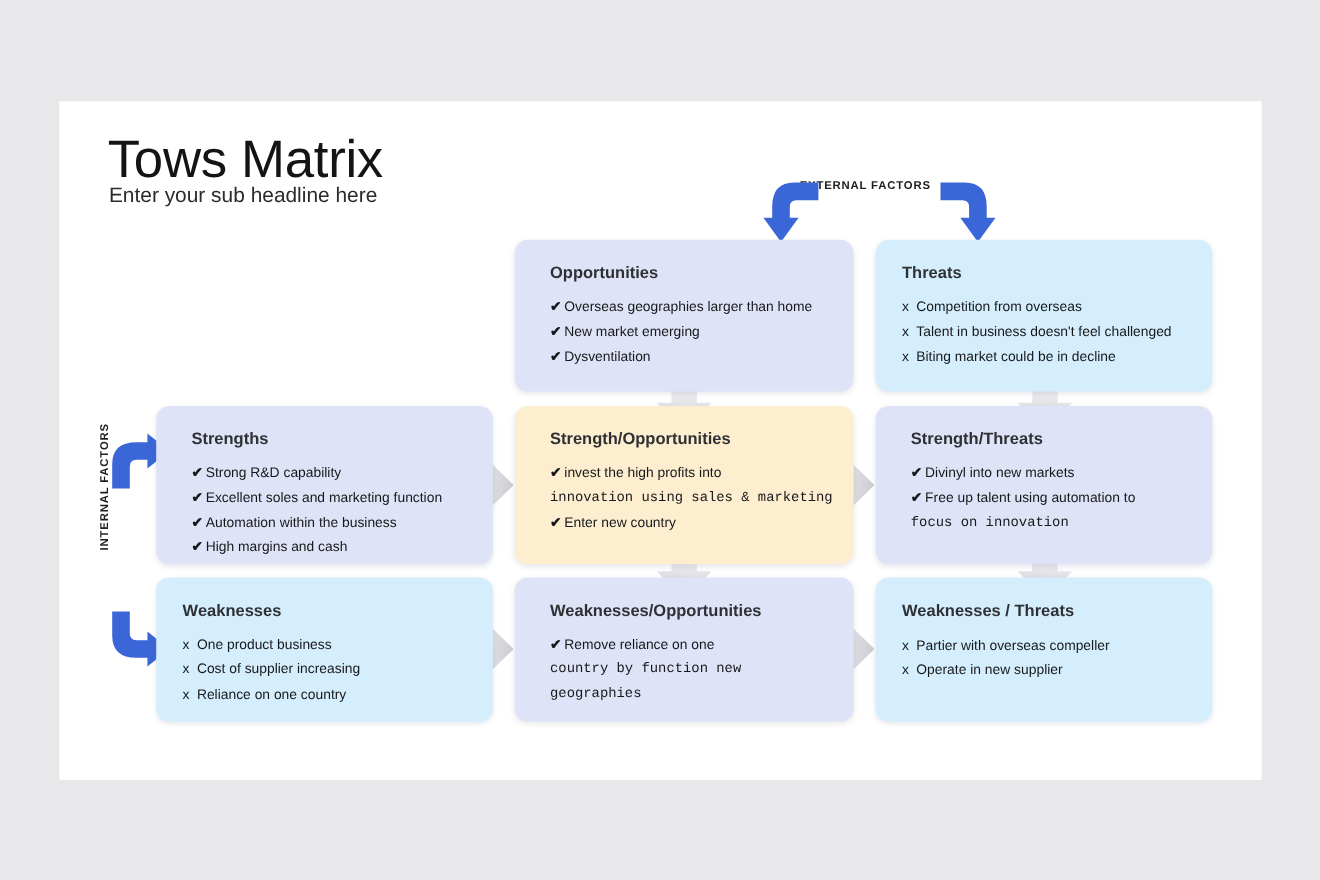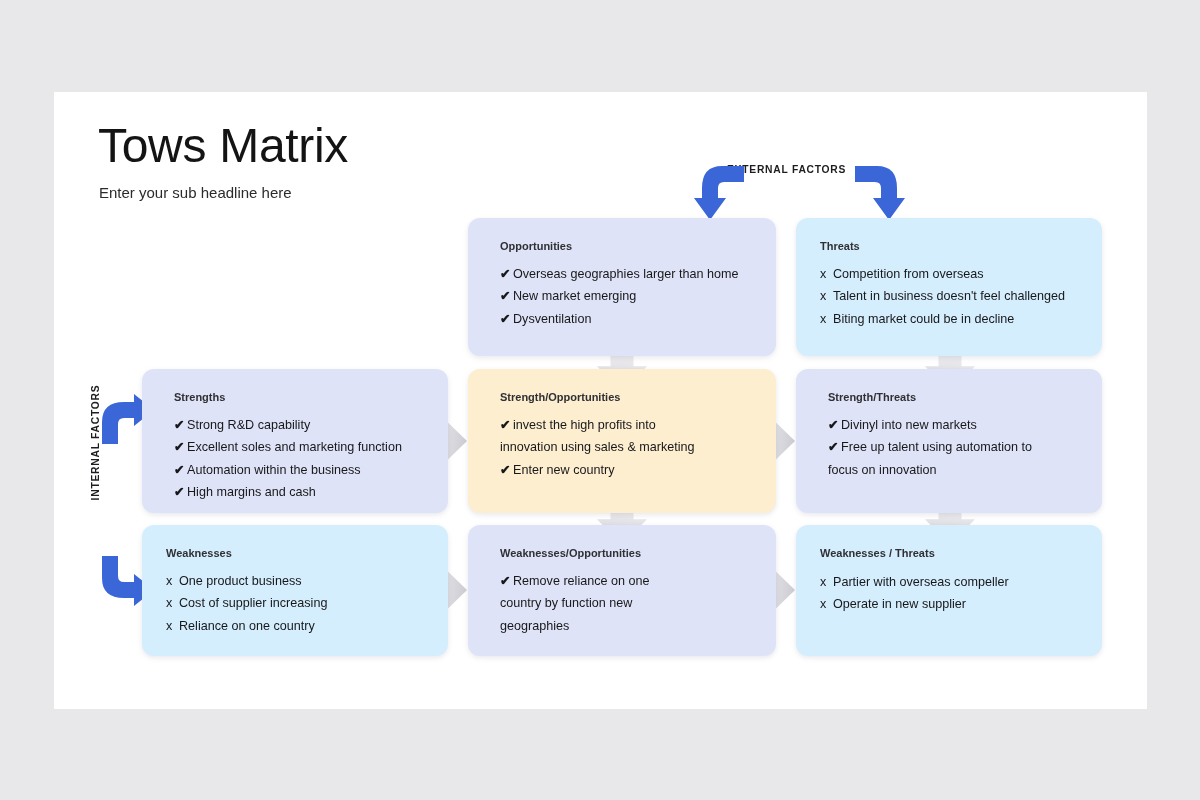--- a/index.html
+++ b/index.html
@@ -18,46 +18,46 @@
     background:#ffffff;
   }
 
   
   #page-title {
     position:absolute; left:44px; top:26px;
     font-size:48px; font-weight:400; color:#141414;
     letter-spacing:-0.3px;
   }
   #page-subtitle {
-    position:absolute; left:45px; top:92px;
-    font-size:15px; font-weight:400; color:#2b2b2b;
+    position:absolute; left:45px; top:76px;
+    font-size:19px; font-weight:400; color:#2b2b2b;
   }
 
   
   .cell {
     position:absolute;
     border-radius:12px;
     padding:22px 26px 16px 32px;
   }
   .cell-title {
-    font-size:11px; font-weight:bold; color:#2f3033;
+    font-size:15px; font-weight:bold; color:#2f3033;
     margin-bottom:11px; white-space:nowrap;
   }
   .cell ul { list-style:none; }
   .cell li {
     font-size:12.6px; color:#17181a;
     line-height:1.78; white-space:nowrap;
   }
   .bullet {
     display:inline-block; width:13px;
     font-weight:bold;
   }
   .bullet.check { font-size:12.5px; }
   .bullet.cross { font-weight:400; font-size:12.6px; }
-  .cont { padding-left:0; }
+  .cont { padding-left:0;font-family:Liberation Mono, monospace; }
 
   
   .col-a { left:88px;  width:306px; }
   .col-b { left:414px; width:308px; }
   .col-c { left:742px; width:306px; }
   .row-1 { top:126px; height:138px; }
   .row-2 { top:277px; height:144px; }
   .row-3 { top:433px; height:131px; }
 
   .bg-lav   { background:#dfe3f7; }

